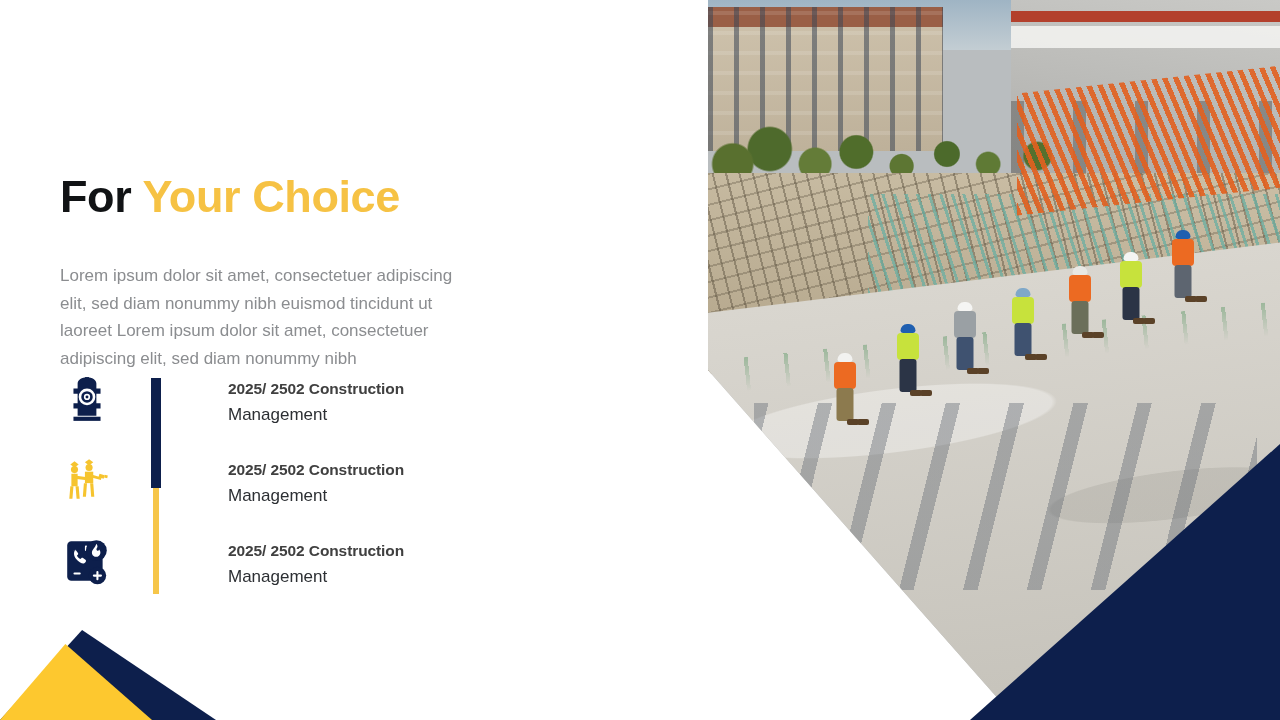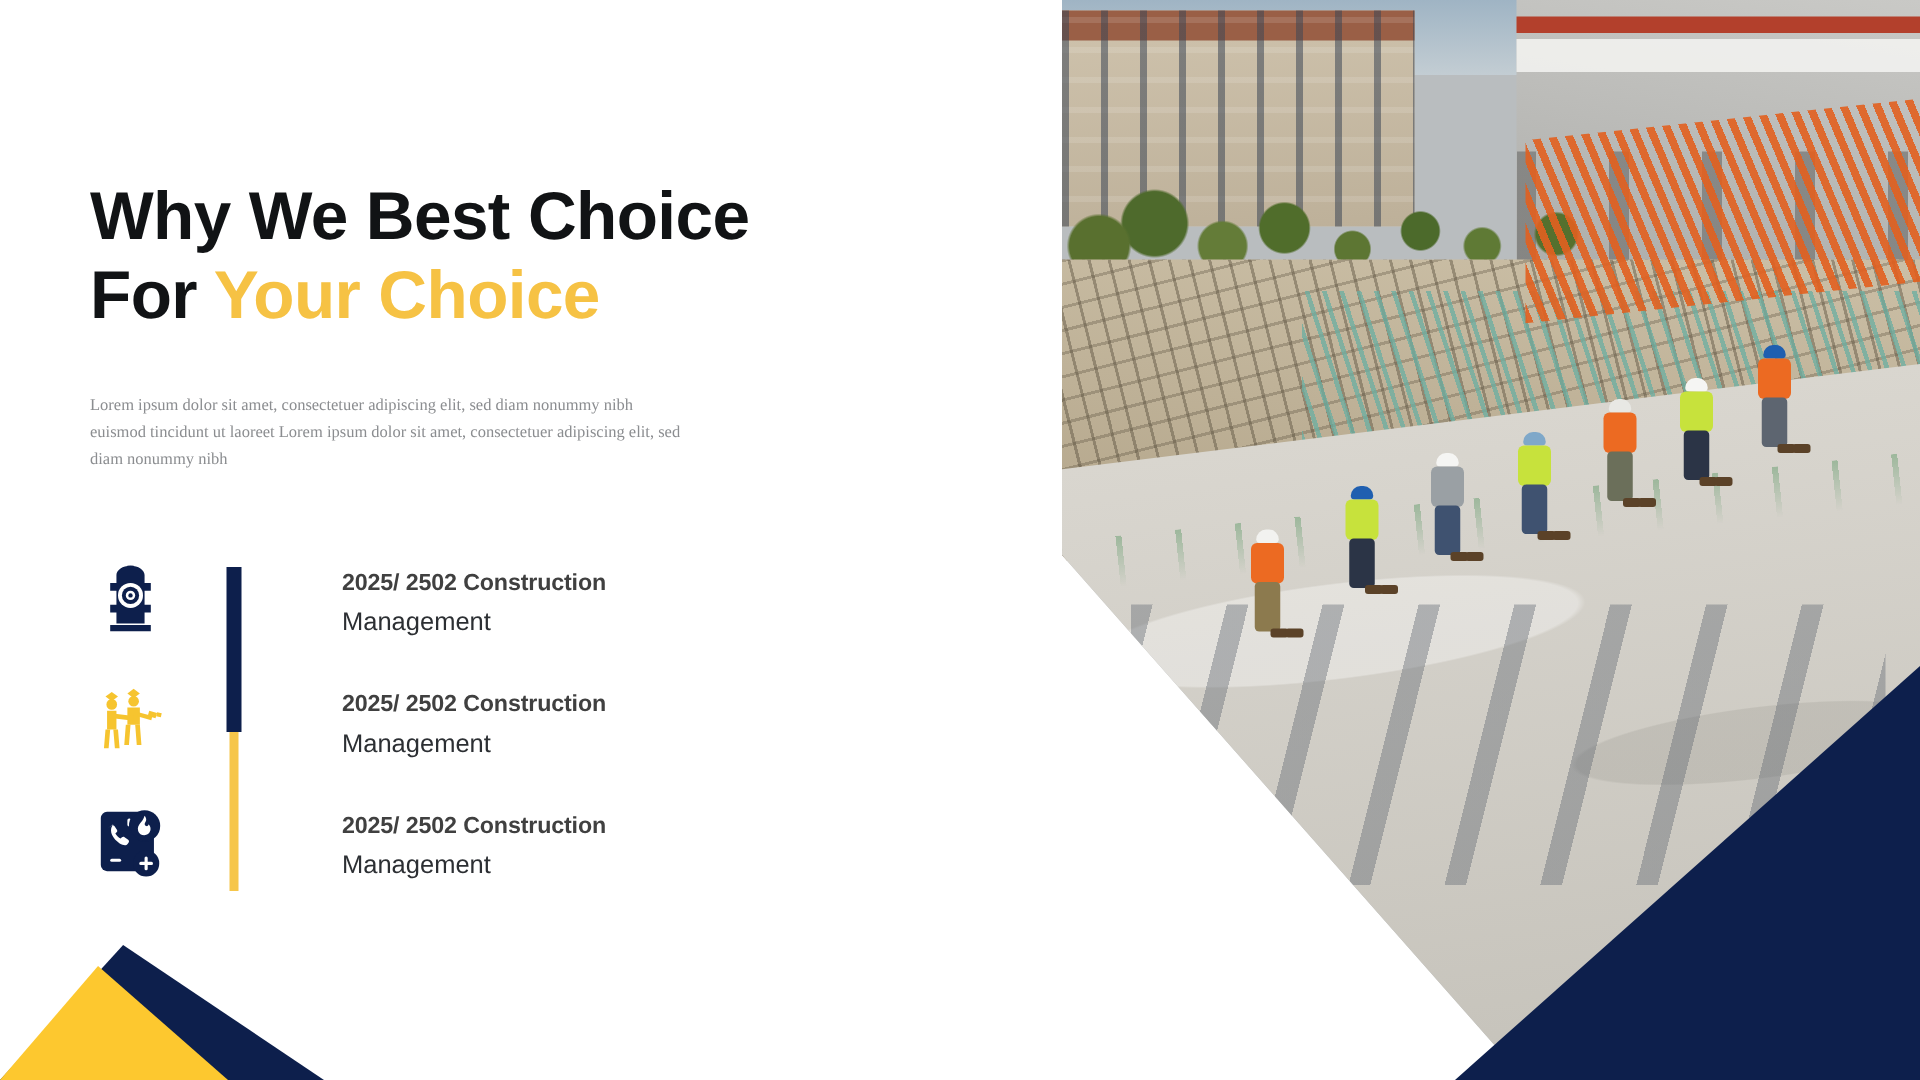--- a/index.html
+++ b/index.html
@@ -158,21 +158,21 @@
   
   .heading{
     position:absolute; left:60px; top:118px; width:520px;
     font-size:45px; font-weight:700; line-height:1.17;
     color:#111315; letter-spacing:-.4px;
   }
   .heading .hl{ color:#f6c244; }
 
   .paragraph{
     position:absolute; left:60px; top:262px; width:398px;
-    font-size:11px; line-height:1.62; color:#8b8d90;font-family:Liberation Serif, serif;
+    font-size:17px; line-height:1.62; color:#8b8d90;
   }
 
   .list{ position:absolute; left:60px; top:372px; width:450px; }
 
   .rail{ position:absolute; left:91px; top:6px; width:10px; height:216px; }
   .rail .seg-navy{ position:absolute; left:0; top:0; width:10px; height:110px; background:#0d1f4c; }
   .rail .seg-yellow{ position:absolute; left:2px; top:110px; width:6px; height:106px; background:#f6c64a; }
 
   .item{ position:relative; height:81px; }
   .item .ico{
@@ -256,21 +256,21 @@
       </div>
     </div>
   </div>
 </div>
 
 <div class="navy-tri"></div>
 <div class="decor-navy"></div>
 <div class="decor-yellow"></div>
 
 <h1 class="heading">
-  <span>Why We Best Choice</span><br>
+  <br>
   <span>For </span><span class="hl">Your Choice</span>
 </h1>
 
 <p class="paragraph">Lorem ipsum dolor sit amet, consectetuer adipiscing elit, sed diam nonummy nibh euismod tincidunt ut laoreet Lorem ipsum dolor sit amet, consectetuer adipiscing elit, sed diam nonummy nibh</p>
 
 <div class="list">
 
   <div class="rail">
     <div class="seg-navy"></div>
     <div class="seg-yellow"></div>

